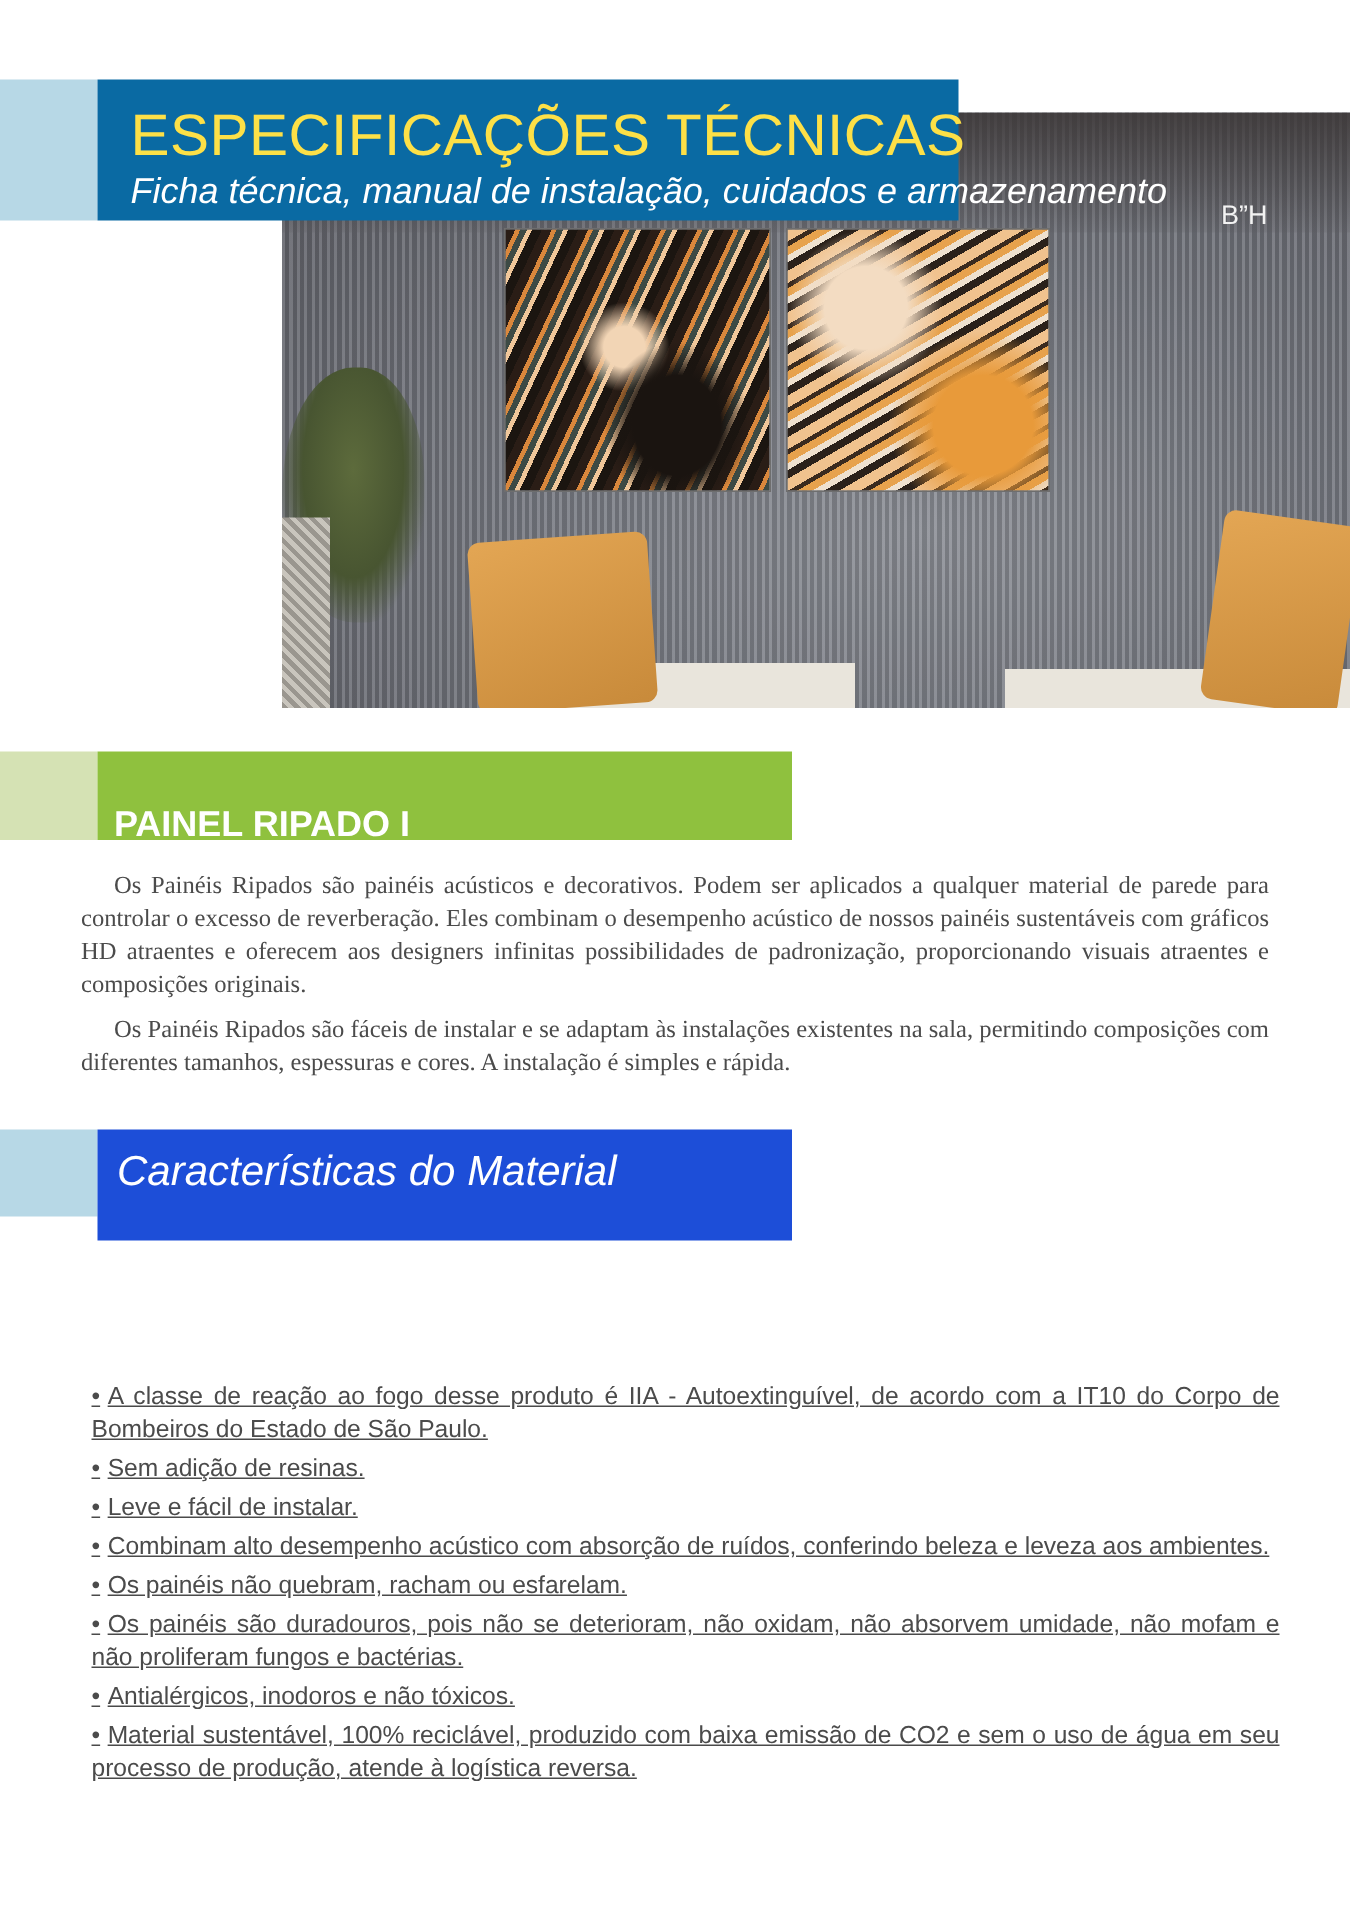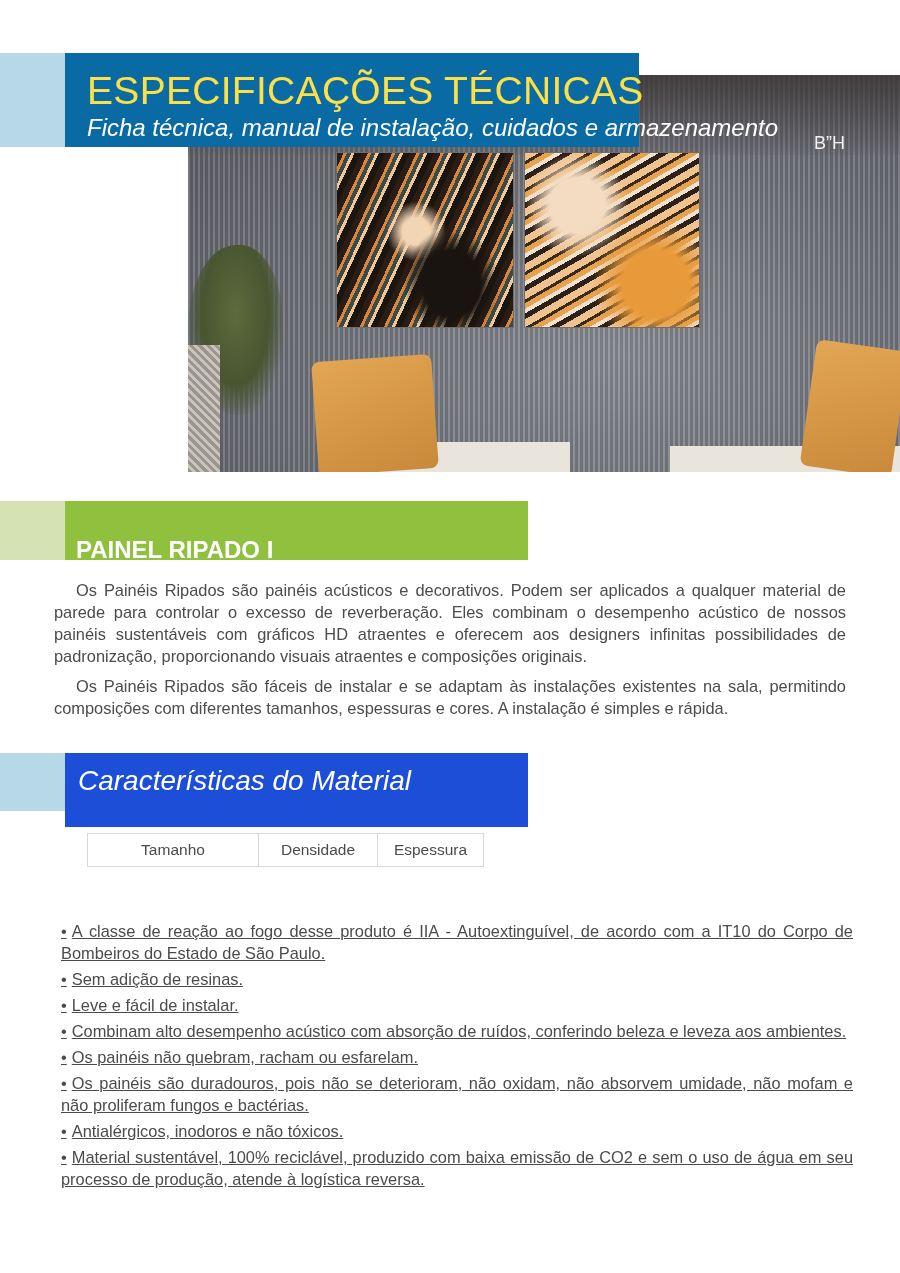--- a/index.html
+++ b/index.html
@@ -50,21 +50,21 @@
   .sec-accent { position: absolute; left: 0; width: 65px; }
   .sec-bar { position: absolute; left: 65px; width: 463px; }
   .green-accent { top: 501px; height: 59px; background: #d5e2b4; }
   .green-bar { top: 501px; height: 59px; background: #8fc13e; }
   .green-title { position: absolute; left: 11px; top: 11px; font-size: 24px; font-weight: bold; color: #ffffff; white-space: nowrap; margin-top: 24px; }
   .blue2-accent { top: 753px; height: 58px; background: #b7d8e6; }
   .blue2-bar { top: 753px; height: 74px; background: #1d4ed8; }
   .blue2-title { position: absolute; left: 13px; top: 12px; font-size: 28px; font-style: italic; color: #ffffff; white-space: nowrap; }
 
   
-  .para { position: absolute; left: 54px; width: 792px; font-size: 16.4px; line-height: 22px; color: #4b4b4b; text-align: justify; text-indent: 22px; }
+  .para { position: absolute; left: 54px; width: 792px; font-size: 16.4px; line-height: 22px; color: #4b4b4b; text-align: justify; text-indent: 22px; font-family: Liberation Serif, serif; }
   .para1 { top: 579px; }
   .para2 { top: 675px; }
 
   
   .spec-table { position: absolute; left: 87px; top: 833px; border-collapse: collapse; font-size: 15.5px; color: #4b4b4b; }
   .spec-table td, .spec-table th { border: 1px solid #d8d8d8; height: 33px; text-align: center; font-weight: normal; padding: 0 6px; }
   .spec-table .c1 { width: 171px; }
   .spec-table .c2 { width: 119px; }
   .spec-table .c3 { width: 106px; }
 
@@ -103,25 +103,20 @@
 <p class="para para1">Os Painéis Ripados são painéis acústicos e decorativos. Podem ser aplicados a qualquer material de parede para controlar o excesso de reverberação. Eles combinam o desempenho acústico de nossos painéis sustentáveis com gráficos HD atraentes e oferecem aos designers infinitas possibilidades de padronização, proporcionando visuais atraentes e composições originais.</p>
 <p class="para para2">Os Painéis Ripados são fáceis de instalar e se adaptam às instalações existentes na sala, permitindo composições com diferentes tamanhos, espessuras e cores. A instalação é simples e rápida.</p>
 
 <div class="sec-accent blue2-accent"></div>
 <div class="sec-bar blue2-bar">
   <div class="blue2-title">Características do Material</div>
 </div>
 
 <table class="spec-table">
   <tbody>
-      <tr>
-    <th class="c1">Tamanho</th>
-    <th class="c2">Densidade</th>
-    <th class="c3">Espessura</th>
-  </tr>
 </tbody>
   </table>
 
 <ul class="bullets">
   <li><span class="dot">•</span><span>A classe de reação ao fogo desse produto é IIA - Autoextinguível, de acordo com a IT10 do Corpo de Bombeiros do Estado de São Paulo.</span></li>
   <li><span class="dot">•</span><span>Sem adição de resinas.</span></li>
   <li><span class="dot">•</span><span>Leve e fácil de instalar.</span></li>
   <li><span class="dot">•</span><span>Combinam alto desempenho acústico com absorção de ruídos, conferindo beleza e leveza aos ambientes.</span></li>
   <li><span class="dot">•</span><span>Os painéis não quebram, racham ou esfarelam.</span></li>
   <li><span class="dot">•</span><span>Os painéis são duradouros, pois não se deterioram, não oxidam, não absorvem umidade, não mofam e não proliferam fungos e bactérias.</span></li>

